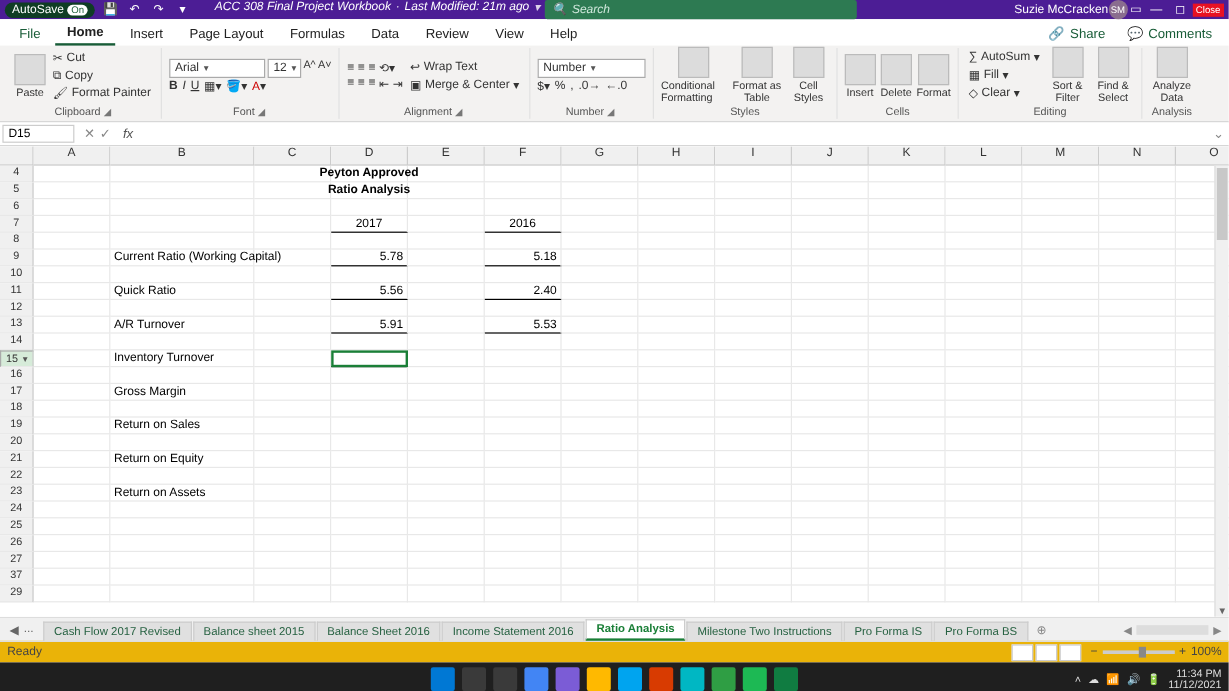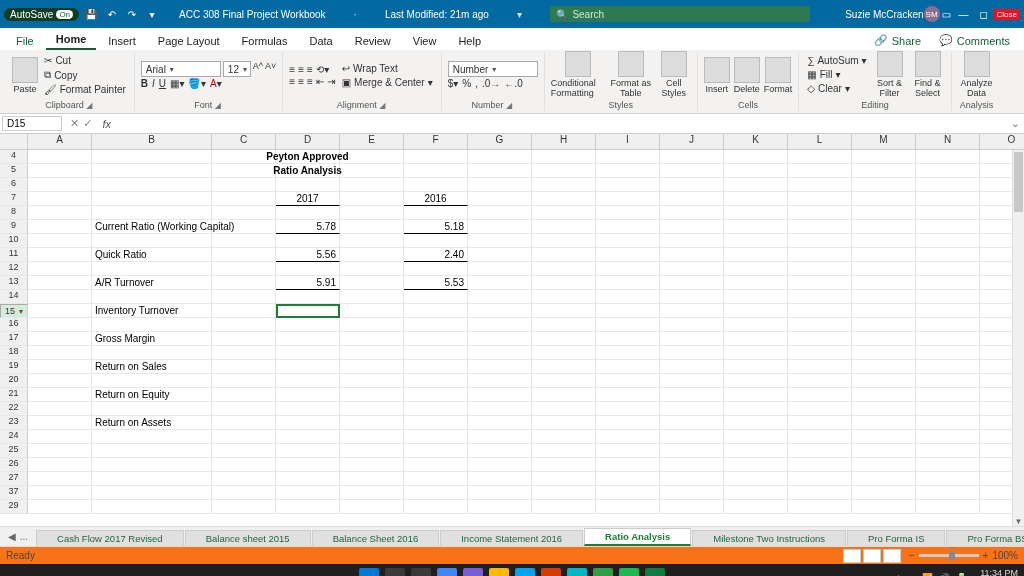--- a/index.html
+++ b/index.html
@@ -1,23 +1,23 @@
 <!DOCTYPE html>
 <html><head>
 <meta charset="utf-8">
 <style>
 * { margin: 0; padding: 0; box-sizing: border-box; font-family: "Segoe UI", Arial, sans-serif; }
 body { width: 1024px; height: 576px; background: #fff; overflow: hidden; font-size: 11px; }
 
 
-.titlebar { height: 28px; background: #0369a1; color: #fff; display: flex; align-items: center; padding: 0 4px; font-size: 10px; }
+.titlebar { height: 16px; background: #4c1d95; color: #fff; display: flex; align-items: center; padding: 0 4px; font-size: 10px; }
 .titlebar .tb-left { display: flex; align-items: center; gap: 6px; }
 .titlebar .autosave-toggle { background: #0f3d24; border-radius: 8px; padding: 1px 6px; display:flex; align-items:center; gap:3px;}
 .titlebar .tb-icon { width: 14px; height: 14px; display:inline-flex; align-items:center; justify-content:center; }
-.titlebar .tb-center { flex: 1; display:flex; align-items:center; justify-content:flex-start; gap:28px; margin-left:20px;}
+.titlebar .tb-center { flex: 1; display:flex; align-items:flex-start; justify-content:flex-start; gap:4px; margin-left:20px;font-style:italic;}
 .titlebar .search { background:#2d7a52; width:260px; height:16px; border-radius:2px; display:flex; align-items:center; padding:0 6px; gap:4px; color:#d0e8dc;}
 .titlebar .tb-right { display:flex; align-items:center; gap:0; }
 .titlebar .avatar { width:16px; height:16px; border-radius:50%; background:#8a6d8f; display:flex; align-items:center; justify-content:center; font-size:8px;}
 .titlebar .winbtn { width:20px; text-align:center; }
 .titlebar .close { background:#e81123; padding:1px 3px; font-size:8px;}
 
 
 .ribbon-tabs { height: 22px; background:#fff; display:flex; align-items:flex-end; padding:0 6px; border-bottom:0; gap:2px;}
 .ribbon-tabs .rtab { padding:3px 10px; font-size:11px; color:#222; cursor:pointer;}
 .ribbon-tabs .rtab.file { color:#185c37; font-weight:400;}
@@ -67,27 +67,27 @@
 .cell.bb{border-bottom:1px solid #000;}
 .cell.selected{outline:2px solid #1a7f37; outline-offset:-2px; background:#fff;}
 .vscroll{position:absolute;right:0;top:16px;width:12px;bottom:0;background:#f0f0f0;border-left:1px solid #ddd;}
 .vscroll .thumb{position:absolute;left:1px;right:1px;top:2px;height:60px;background:#c8c8c8;}
 .vscroll .arr{position:absolute;left:0;right:0;text-align:center;font-size:8px;color:#666;}
 
 
 .sheet-bar { height:20px; background:#f0f0f0; display:flex; align-items:center; border-top:1px solid #ddd; font-size:10px;}
 .sheet-nav{display:flex;gap:4px;padding:0 8px;color:#666;}
 .sheet-tabs{display:flex;align-items:flex-end;}
-.stab{padding:2px 20px;background:#e0e0e0;border:1px solid #ccc;border-bottom:none;margin-right:1px;color:#266141;white-space:nowrap;font-size:9.5px;}
+.stab{padding:2px 8px;background:#e0e0e0;border:1px solid #ccc;border-bottom:none;margin-right:1px;color:#266141;white-space:nowrap;font-size:9.5px;}
 .stab.active{background:#fff;font-weight:600;border-bottom:2px solid #1a7f37;color:#1a7f37;}
 .stab-add{padding:2px 6px;color:#888;}
 .sheet-bar .hscroll-area{flex:1;display:flex;justify-content:flex-end;align-items:center;padding:0 6px;gap:4px;color:#888;font-size:9px;}
 
 
-.status-bar { height:18px; background:#f97316; border-top:1px solid #ddd; display:flex; align-items:center; font-size:10px; color:#444; padding:0 6px;}
+.status-bar { height:18px; background:#eab308; border-top:1px solid #ddd; display:flex; align-items:center; font-size:10px; color:#444; padding:0 6px;}
 .status-bar .sp{flex:1;}
 .view-btns{display:flex;gap:2px;}
 .view-btns .vb{width:18px;height:14px;border:1px solid #ccc;background:#fff;}
 .zoom{display:flex;align-items:center;gap:4px;margin-left:8px;}
 .zoom .slider{width:60px;height:3px;background:#ccc;position:relative;}
 .zoom .slider::after{content:"";position:absolute;left:50%;top:-3px;width:6px;height:9px;background:#888;}
 
 
 .taskbar { height:28px; background:#1f1f1f; display:flex; align-items:center; justify-content:center; gap:6px; position:relative;}
 .taskbar .ticon{width:20px;height:20px;background:#3a3a3a;border-radius:2px;}

